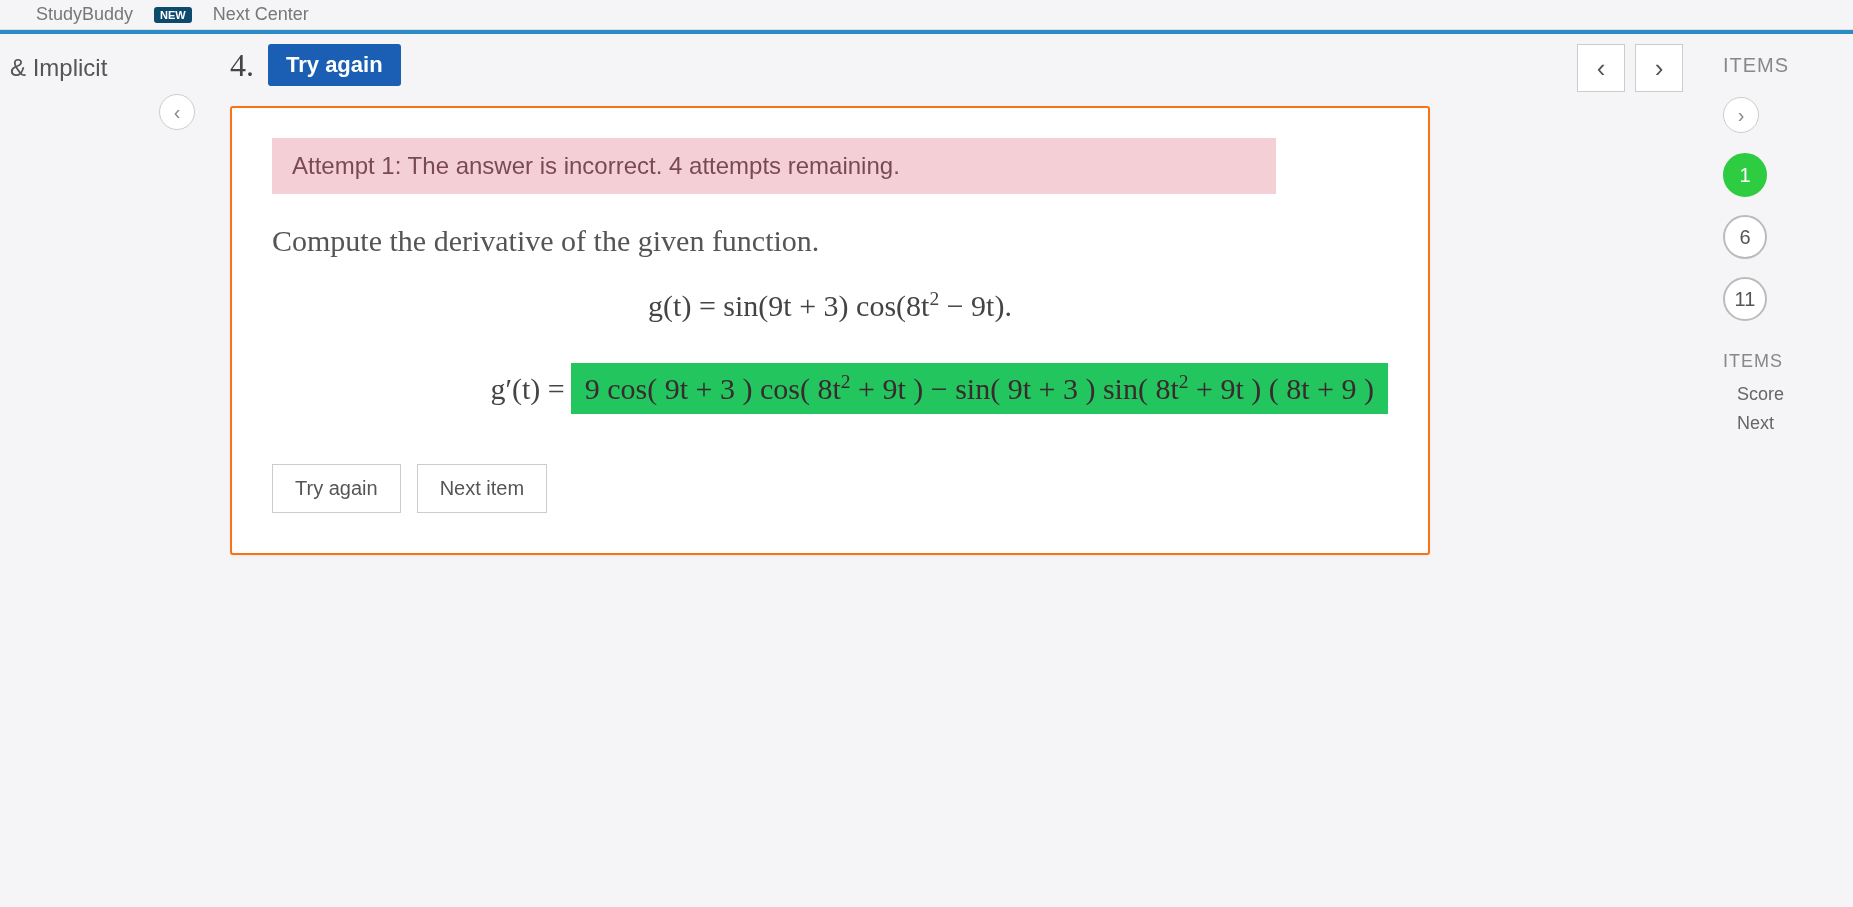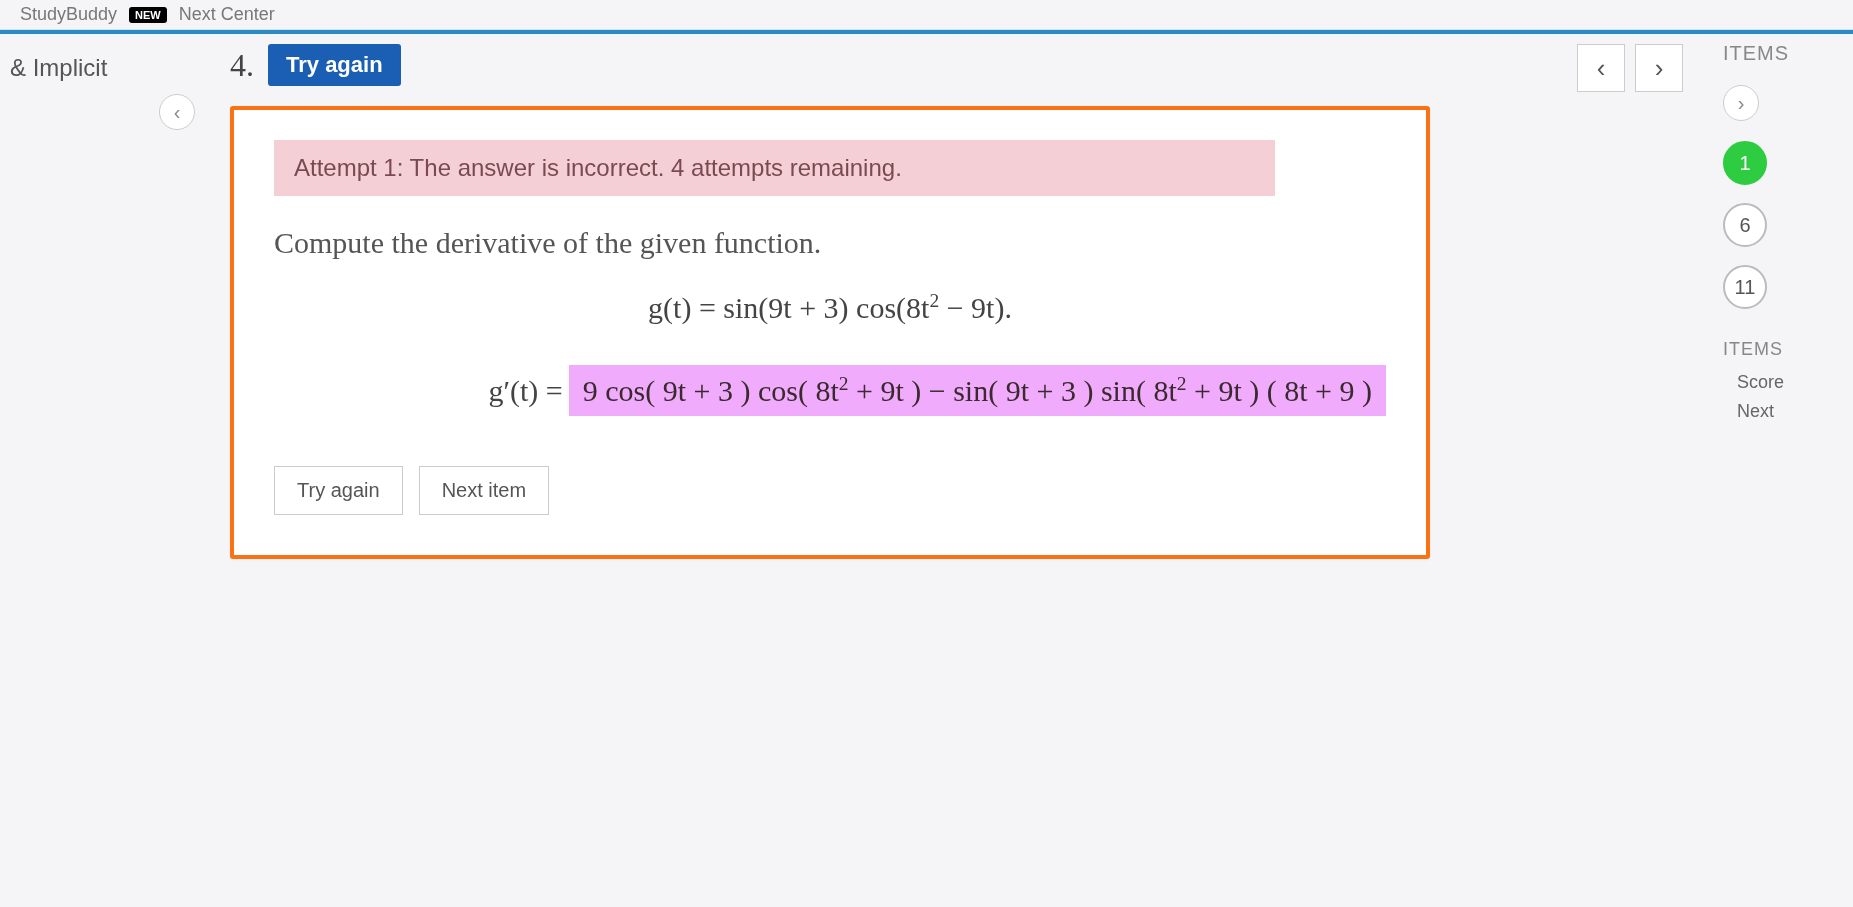--- a/index.html
+++ b/index.html
@@ -10,28 +10,28 @@
     overflow: hidden;
     width: 1853px;
     height: 907px;
     position: relative;
   }
   .topbar {
     height: 30px;
     border-bottom: 1px solid #ddd;
     display: flex;
     align-items: center;
-    padding: 0 20px;
-    gap: 12px;
+    padding: 0 36px;
+    gap: 21px;
     color: #888;
     font-size: 18px;
   }
   .topbar .nav-item { color: #777; }
   .topbar .new-badge {
-    background: #000000;
+    background: #0c4a6e;
     color: #fff;
     font-size: 11px;
     padding: 2px 6px;
     border-radius: 3px;
     font-weight: bold;
   }
   .search-box {
     margin-left: auto;
     color: #777;
     font-size: 22px;
@@ -72,21 +72,21 @@
   .status-pill {
     background: #1a5fb4;
     color: #fff;
     padding: 8px 18px;
     font-size: 22px;
     font-weight: 600;
     border-radius: 3px;
   }
   .card {
     background: #fff;
-    border: 4px solid #f97316;
+    border: 2px solid #f97316;
     border-radius: 3px;
     padding: 30px 40px 40px 40px;
     box-shadow: 0 1px 3px rgba(0,0,0,0.05);
     max-width: 1200px;
   }
   .feedback-banner {
     background: #f4d0d6;
     color: #7a4a52;
     padding: 14px 20px;
     font-size: 24px;
@@ -112,21 +112,21 @@
     align-items: center;
     font-family: "Cambria Math", Georgia, serif;
     font-size: 30px;
     color: #444;
     margin-bottom: 50px;
     flex-wrap: nowrap;
     justify-content: flex-end;
   }
   .answer-lhs { white-space: nowrap; margin-right: 6px; }
   .answer-highlight {
-    background: #f0abfc;
+    background: #22c55e;
     color: #3a2a2e;
     padding: 8px 14px;
     white-space: nowrap;
   }
   .btn-row { display: flex; gap: 16px; }
   .btn {
     border: 1px solid #ccc;
     background: #fff;
     padding: 12px 22px;
     font-size: 20px;
@@ -144,21 +144,21 @@
     border: 1px solid #ccc;
     background: #fff;
     width: 48px; height: 48px;
     font-size: 26px;
     color: #555;
     display: flex; align-items: center; justify-content: center;
     cursor: pointer;
   }
   .right-col {
     width: 140px;
-    padding: 8px 10px;
+    padding: 20px 10px;
     position: relative;
     overflow: hidden;
   }
   .right-chevron {
     width: 36px; height: 36px;
     border: 1px solid #ccc;
     border-radius: 50%;
     background: #fff;
     display: flex; align-items: center; justify-content: center;
     color: #888; font-size: 20px;

